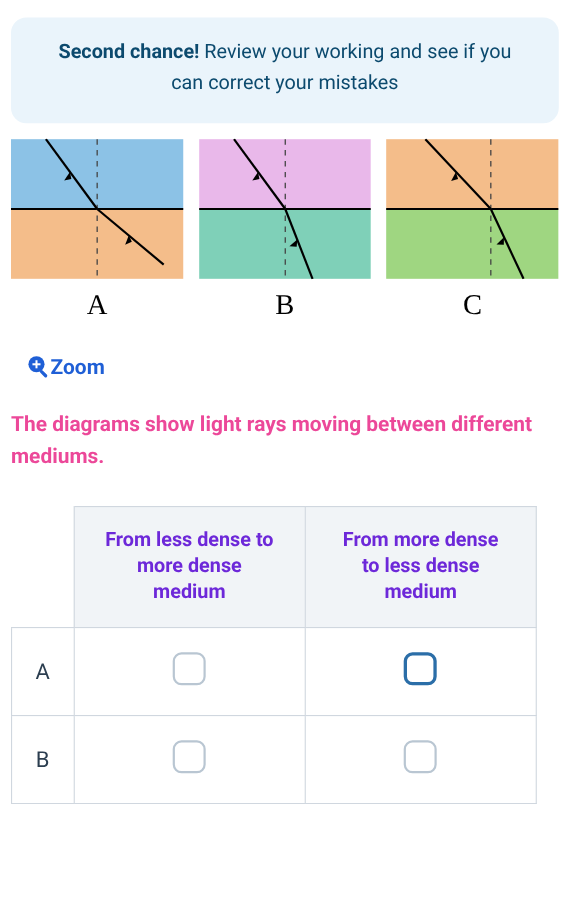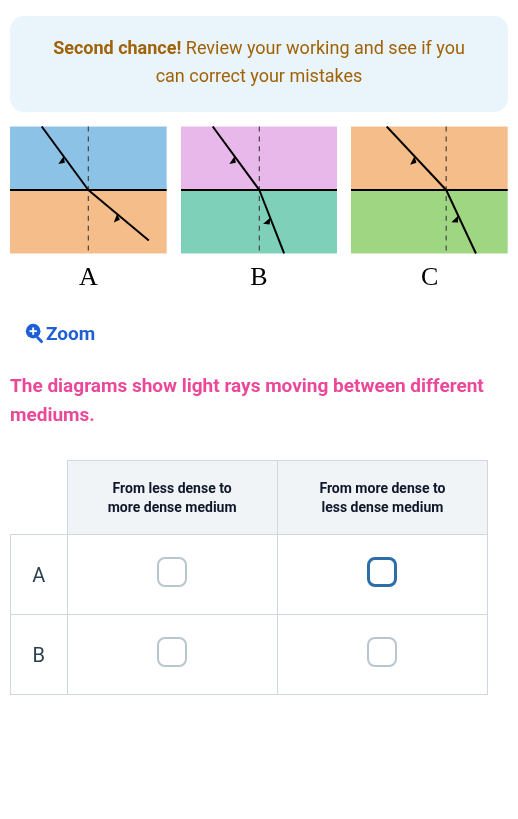--- a/index.html
+++ b/index.html
@@ -10,21 +10,21 @@
     color: #1a2a3a;
     padding: 0 10px 0 10px;
   }
   .banner {
     background: #eaf4fb;
     border-radius: 14px;
     padding: 18px 28px 22px 28px;
     text-align: center;
     font-size: 18px;
     line-height: 1.55;
-    color: #a16207;
+    color: #0c4a6e;
     margin: 16px 0 14px 0;
   }
   .banner .bold { font-weight: 700; }
 
   .diagrams-row {
     display: flex;
     justify-content: space-between;
     gap: 14px;
     margin: 4px 0 2px 0;
   }
@@ -71,23 +71,23 @@
   .answer-table {
     border-collapse: collapse;
     width: 96%;
     margin: 0 0 0 0;
   }
   .answer-table th, .answer-table td {
     border: 1px solid #d0d7df;
   }
   .answer-table thead th {
     background: #f1f4f7;
-    color: #0f172a;
+    color: #6d28d9;
     font-weight: 700;
-    font-size: 14px;
+    font-size: 18px;
     padding: 18px 28px;
     line-height: 1.35;
   }
   .answer-table thead th.corner {
     background: #fff;
     border-top: none;
     border-left: none;
   }
   .answer-table tbody td {
     text-align: center;

